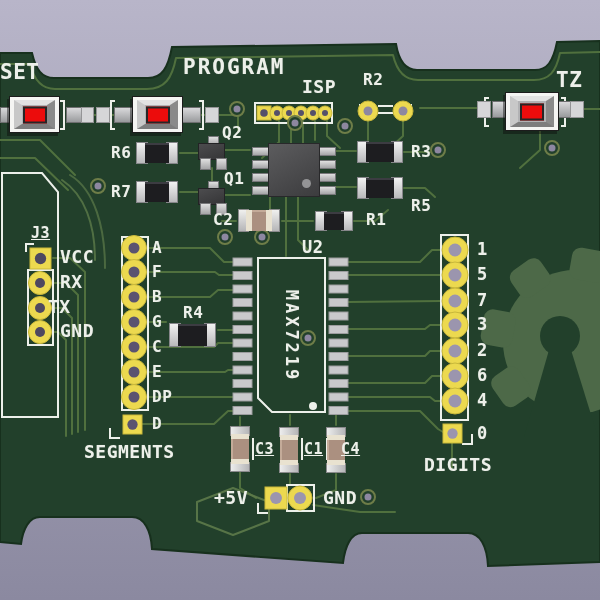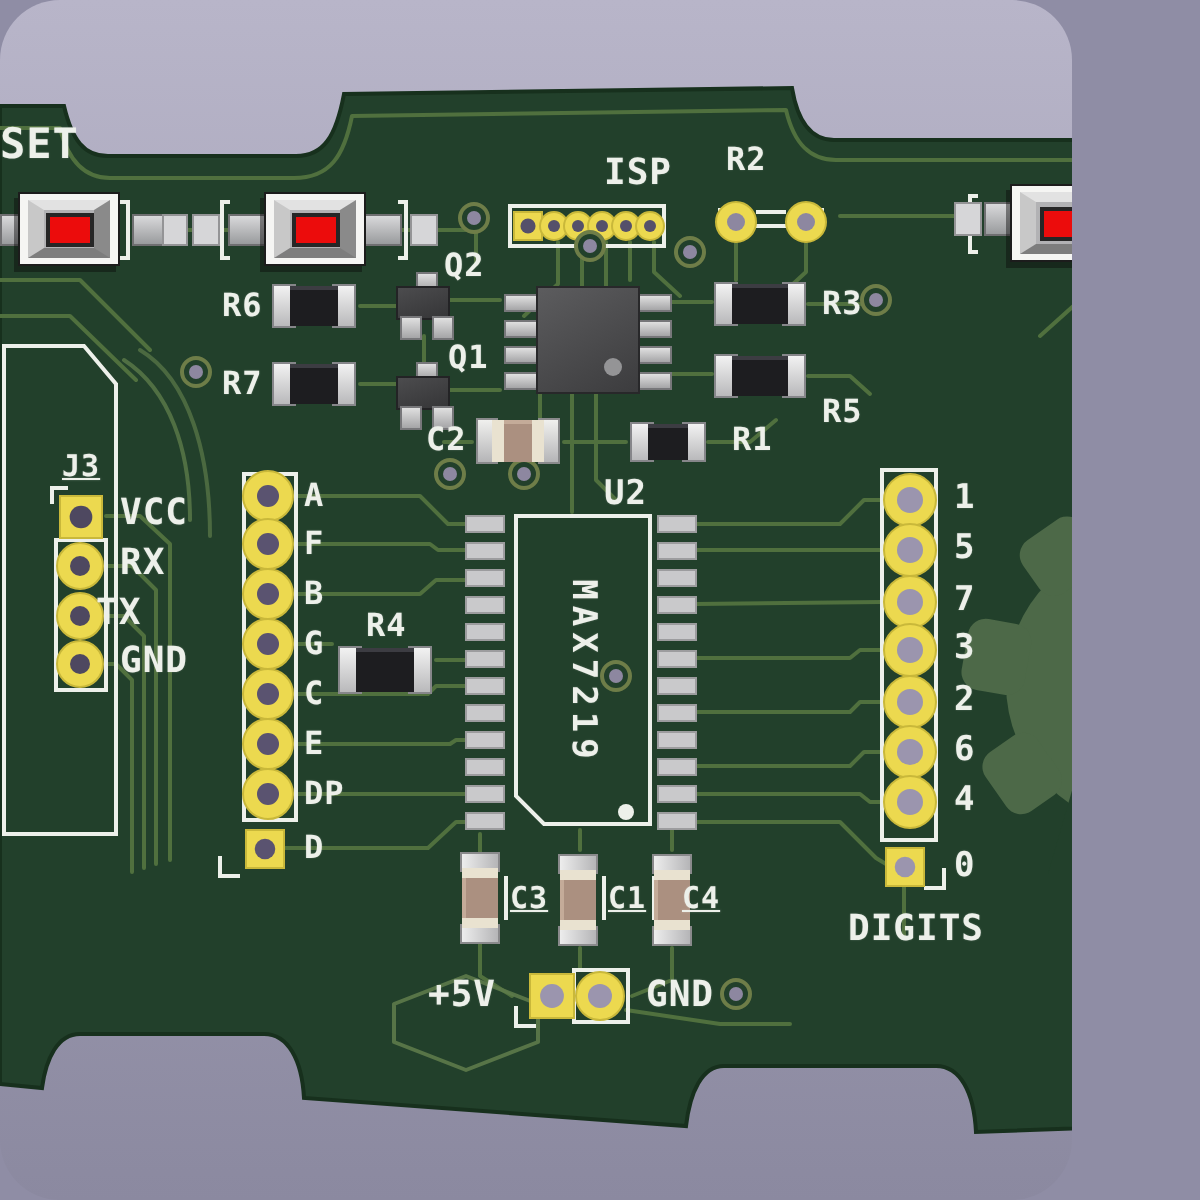--- a/index.html
+++ b/index.html
@@ -1,17 +1,17 @@
 <!DOCTYPE html>
 <html><head>
 <meta charset="utf-8">
 <style>
   html,body{margin:0;padding:0;background:#8f8da5;}
-  #stage{position:relative;width:536px;height:600px;overflow:hidden;
-         font-family:"DejaVu Sans Mono","Liberation Mono",monospace;border-radius:30px;}
+  #stage{position:relative;width:600px;height:600px;overflow:hidden;
+         font-family:"DejaVu Sans Mono","Liberation Mono",monospace;}
   #base{position:absolute;left:0;top:0;}
   .lbl{position:absolute;color:#edf0ea;font-weight:bold;letter-spacing:.5px;
        white-space:nowrap;line-height:1;text-shadow:0 0 1px rgba(255,255,255,.25);}
   .s21{font-size:21px;} .s18{font-size:18px;} .s17{font-size:17px;}
   .s16{font-size:16px;} .s15{font-size:15px;text-decoration:underline;}
   
   .tact-body{position:absolute;background:#f5f5f3;border:1px solid #1c1c1c;
              box-shadow:-2px 3px 0 rgba(12,12,12,.45);}
   .tact-bevel{position:absolute;left:4px;right:4px;top:3px;bottom:3px;
               border-style:solid;border-width:5px 8px;
@@ -374,20 +374,21 @@
   <div class="stlead" style="left:252px;top:186px;width:16px;height:7px"></div>
   <div class="stlead" style="left:318px;top:147px;width:16px;height:7px"></div>
   <div class="stlead" style="left:318px;top:160px;width:16px;height:7px"></div>
   <div class="stlead" style="left:318px;top:173px;width:16px;height:7px"></div>
   <div class="stlead" style="left:318px;top:186px;width:16px;height:7px"></div>
   <div class="soic" style="left:268px;top:143px;width:50px;height:52px">
       <div class="dot"></div>
     </div>
 
   <span class="lbl s21" style="left:0px;top:62px">SET</span>
+  <span class="lbl s21" style="left:183px;top:57px;letter-spacing:2px">PROGRAM</span>
   <span class="lbl s21" style="left:556px;top:70px">TZ</span>
   <span class="lbl s18" style="left:302px;top:78px">ISP</span>
   <span class="lbl s16" style="left:363px;top:72px">R2</span>
   <span class="lbl s16" style="left:222px;top:125px">Q2</span>
   <span class="lbl s16" style="left:224px;top:171px">Q1</span>
   <span class="lbl s16" style="left:111px;top:145px">R6</span>
   <span class="lbl s16" style="left:111px;top:184px">R7</span>
   <span class="lbl s16" style="left:411px;top:144px">R3</span>
   <span class="lbl s16" style="left:411px;top:198px">R5</span>
   <span class="lbl s16" style="left:366px;top:212px">R1</span>
@@ -401,20 +402,21 @@
   <span class="lbl s18" style="left:48px;top:298px">TX</span>
   <span class="lbl s18" style="left:60px;top:322px">GND</span>
   <span class="lbl s16" style="left:152px;top:240px">A</span>
   <span class="lbl s16" style="left:152px;top:264px">F</span>
   <span class="lbl s16" style="left:152px;top:289px">B</span>
   <span class="lbl s16" style="left:152px;top:314px">G</span>
   <span class="lbl s16" style="left:152px;top:339px">C</span>
   <span class="lbl s16" style="left:152px;top:364px">E</span>
   <span class="lbl s16" style="left:152px;top:389px">DP</span>
   <span class="lbl s16" style="left:152px;top:416px">D</span>
+  <span class="lbl s18" style="left:84px;top:443px">SEGMENTS</span>
   <span class="lbl s17" style="left:477px;top:241px">1</span>
   <span class="lbl s17" style="left:477px;top:266px">5</span>
   <span class="lbl s17" style="left:477px;top:292px">7</span>
   <span class="lbl s17" style="left:477px;top:316px">3</span>
   <span class="lbl s17" style="left:477px;top:342px">2</span>
   <span class="lbl s17" style="left:477px;top:367px">6</span>
   <span class="lbl s17" style="left:477px;top:392px">4</span>
   <span class="lbl s17" style="left:477px;top:425px">0</span>
   <span class="lbl s18" style="left:424px;top:456px">DIGITS</span>
   <span class="lbl s15" style="left:255px;top:442px">C3</span>

